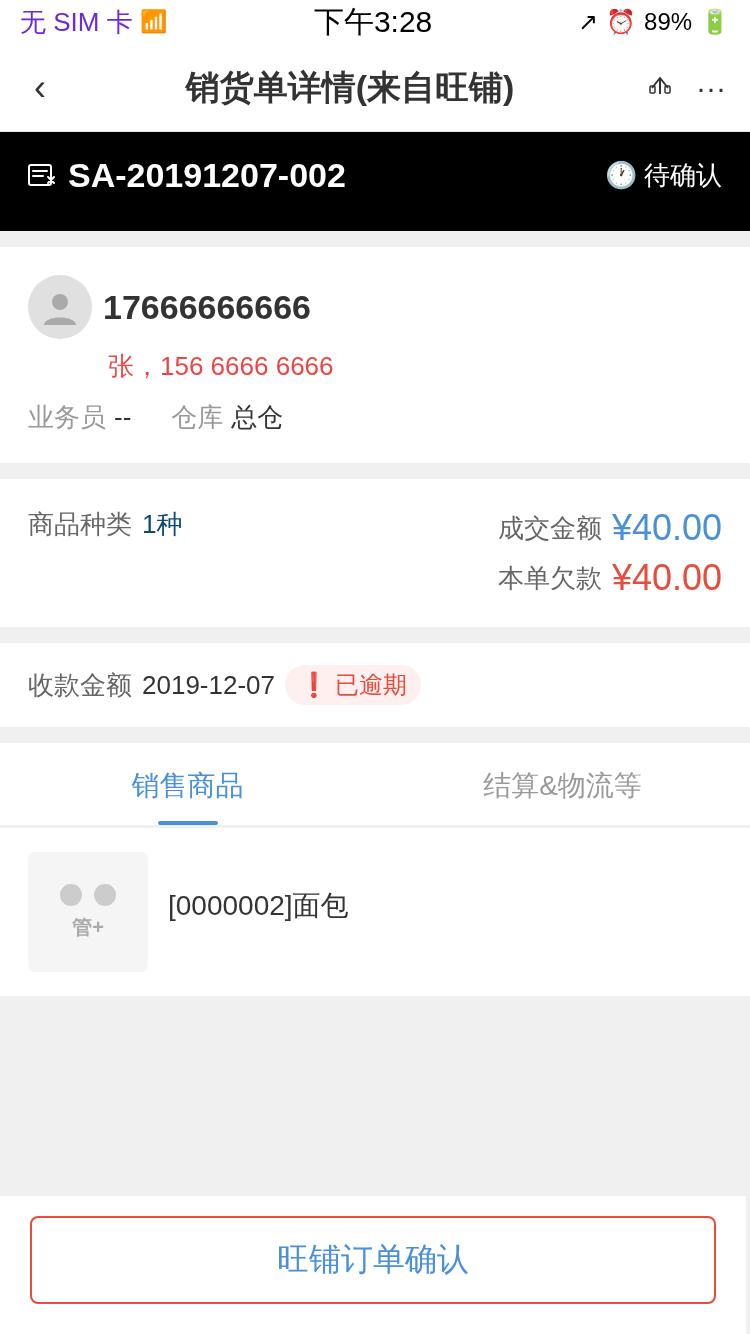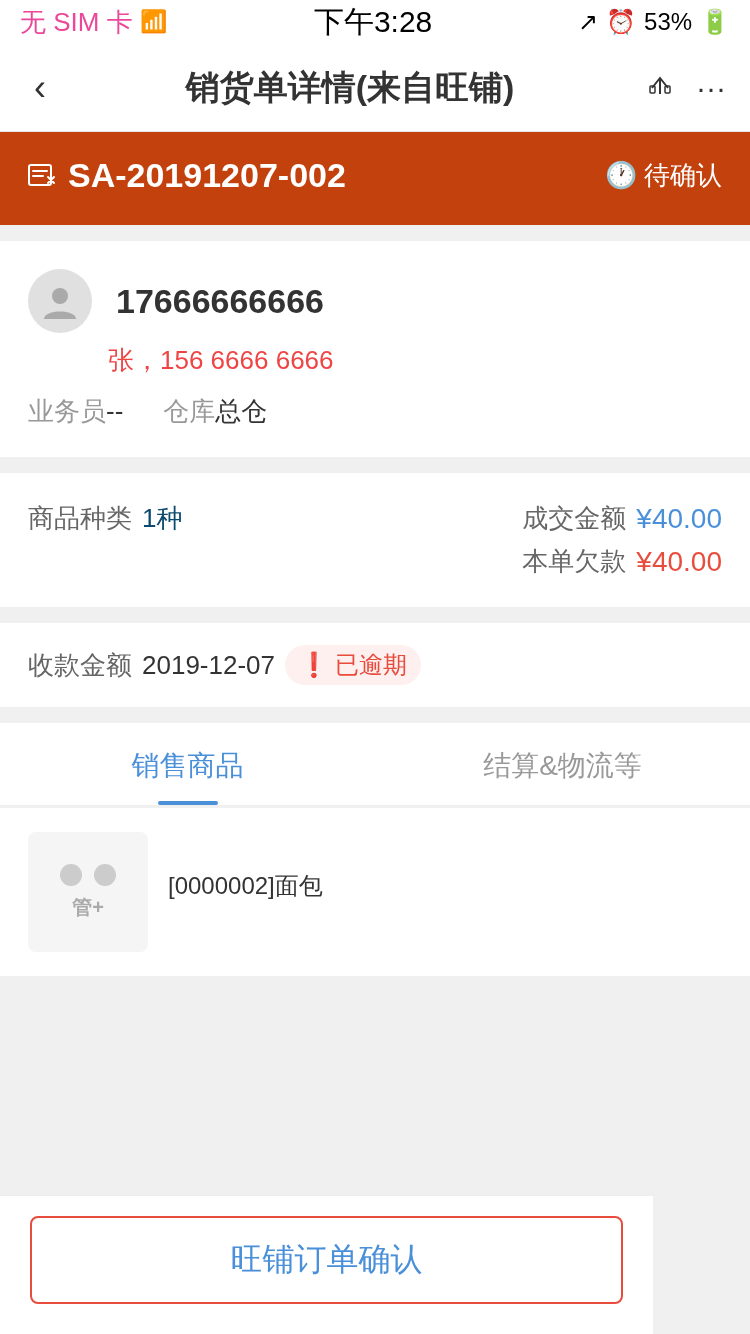--- a/index.html
+++ b/index.html
@@ -18,21 +18,21 @@
       height: 44px;
       background: #fff;
       display: flex;
       align-items: center;
       justify-content: space-between;
       padding: 0 20px;
       font-size: 28px;
     }
     .status-left {
       font-size: 26px;
-      color: #ec4899;
+      color: #6d28d9;
       display: flex;
       align-items: center;
       gap: 8px;
     }
     .status-center {
       font-size: 30px;
       font-weight: 500;
       color: #000;
     }
     .status-right {
@@ -72,22 +72,22 @@
       gap: 20px;
     }
     .nav-action-btn {
       font-size: 30px;
       color: #333;
       cursor: pointer;
     }
 
     
     .order-header {
-      background: #c2410c;
-      padding: 24px 28px 18px;
+      background: #000000;
+      padding: 24px 28px 24px;
     }
     .order-id-row {
       display: flex;
       align-items: center;
       justify-content: space-between;
       margin-bottom: 12px;
     }
     .order-id {
       font-size: 34px;
       font-weight: 700;
@@ -110,21 +110,21 @@
 
     
     .customer-section {
       background: #fff;
       padding: 28px;
       margin-top: 16px;
     }
     .customer-row {
       display: flex;
       align-items: center;
-      gap: 24px;
+      gap: 11px;
       margin-bottom: 10px;
     }
     .customer-avatar {
       width: 64px;
       height: 64px;
       border-radius: 50%;
       background: #e0e0e0;
       display: flex;
       align-items: center;
       justify-content: center;
@@ -145,20 +145,21 @@
       display: flex;
       align-items: center;
       gap: 40px;
       padding-left: 0;
     }
     .meta-item {
       font-size: 26px;
       color: #666;
       display: flex;
       align-items: center;
+      gap: 8px;
     }
     .meta-label {
       color: #999;
     }
     .meta-value {
       color: #333;
     }
 
     
     .summary-section {
@@ -191,21 +192,21 @@
     .amount-row {
       display: flex;
       align-items: center;
       gap: 10px;
     }
     .amount-label {
       font-size: 26px;
       color: #666;
     }
     .amount-value {
-      font-size: 28px;
+      font-size: 36px;
     }
     .amount-blue { color: #4a90d9; }
     .amount-red { color: #e74c3c; }
 
     
     .due-section {
       background: #fff;
       padding: 22px 28px;
       margin-top: 16px;
       display: flex;
@@ -311,41 +312,41 @@
     }
     .owl-text {
       font-size: 20px;
       color: #aaa;
       font-weight: bold;
     }
     .product-info {
       flex: 1;
     }
     .product-name {
-      font-size: 24px;
+      font-size: 28px;
       color: #333;
       margin-bottom: 12px;
     }
     .product-calc {
       font-size: 26px;
       color: #666;
     }
 
     
     .empty-space {
       background: #f0f0f0;
       height: 220px;
     }
 
     
     .bottom-bar {
       position: fixed;
       bottom: 0;
       left: 0;
-      width: 653px;
+      width: 746px;
       background: #fff;
       padding: 20px 30px 30px;
       border-top: 1px solid #eee;
     }
     .confirm-btn {
       width: 100%;
       height: 88px;
       border: 2px solid #e74c3c;
       border-radius: 8px;
       background: #fff;
@@ -363,21 +364,21 @@
 
 <div class="status-bar">
   <div class="status-left">
     <span>无 SIM 卡</span>
     <span class="wifi-icon">📶</span>
   </div>
   <div class="status-center">下午3:28</div>
   <div class="status-right">
     <span>↗</span>
     <span>⏰</span>
-    <span>53%</span>
+    <span>89%</span>
     <span>🔋</span>
   </div>
 </div>
 
 <div class="nav-bar">
   <span class="nav-back">‹</span>
   <span class="nav-title">销货单详情(来自旺铺)</span>
   <div class="nav-actions">
     <span class="nav-action-btn">
       

